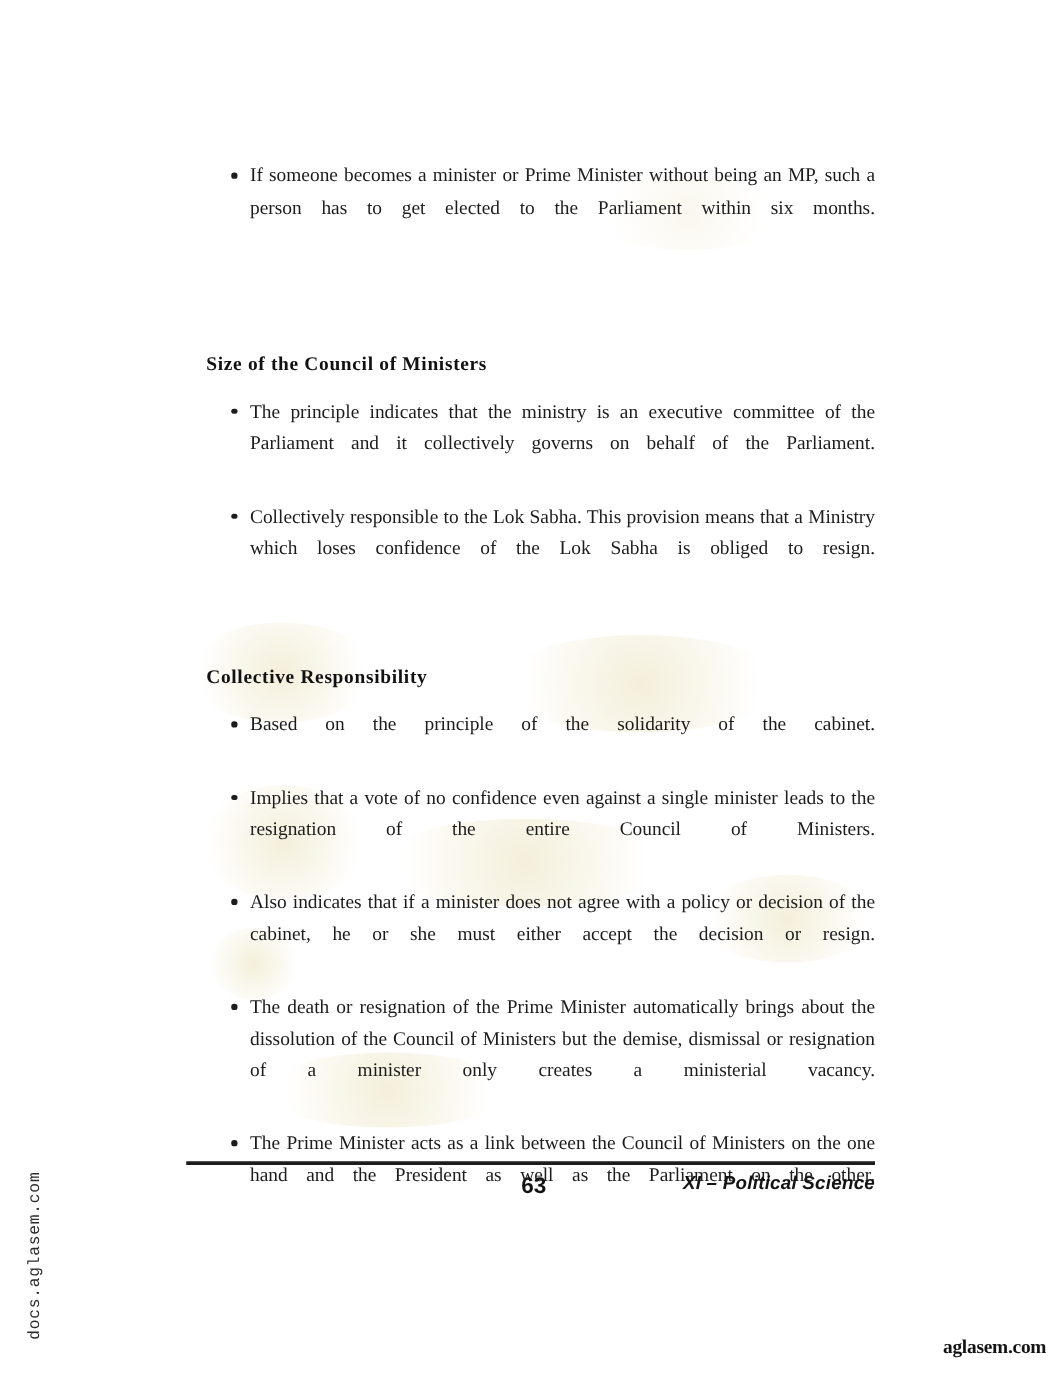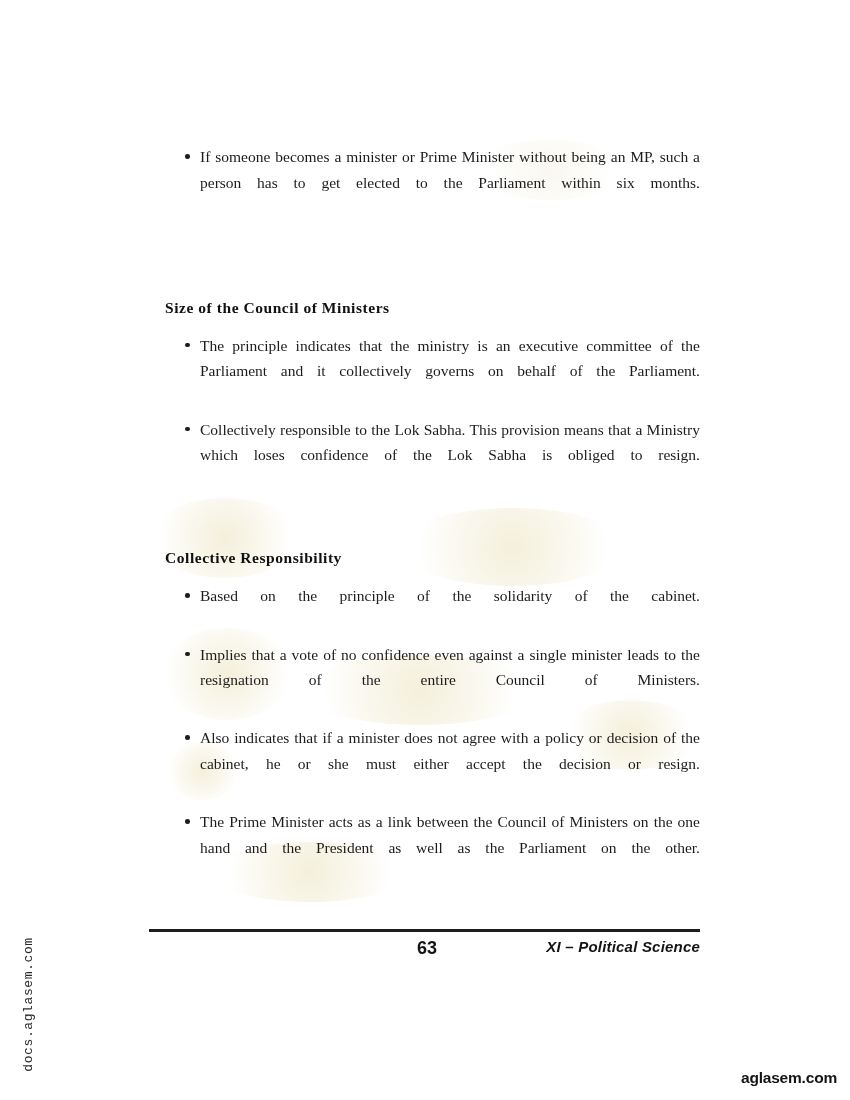--- a/index.html
+++ b/index.html
@@ -51,21 +51,21 @@
     margin: 16px;
   }
   .heading.h-size { padding-top: 62px; padding-bottom: 0; }
   .heading.h-collective { padding-top: 40px; padding-bottom: 0; }
 
   ul.bullets {
     list-style: none;
     margin: 0;
     padding: 0;
   }
-  ul.bullets.first { margin-top: 16px; }
+  ul.bullets.first { margin-top: 0; }
   ul.bullets.after-heading { margin-top: 14px; }
 
   li.bullet {
     position: relative;
     padding-left: 51px;
     margin-bottom: 7px;
     font-size: 15.5px;
     line-height: 25.6px;
     text-align: justify;
     color: #1c1c1c;
@@ -145,21 +145,21 @@
     letter-spacing: 0.6px;
     color: #2b2b2b;
     white-space: nowrap;
     text-align: center;
   }
 
   .brand-logo {
     position: absolute;
     right: 13px;
     bottom: 13px;
-    font-family: Liberation Sans, sans-serif;
+    font-family: Liberation Serif, serif;
     font-weight: bold;
     font-size: 15.5px;
     letter-spacing: -0.2px;
     color: #141414;
     white-space: nowrap;
   }
 </style>
 </head>
 <body>
 
@@ -206,20 +206,24 @@
       <li class="bullet">
         <span class="bullet-dot"></span>
         <span class="bullet-text">Implies that a vote of no confidence even against a single minister leads to the resignation of the entire Council of Ministers.</span>
       </li>
       <li class="bullet">
         <span class="bullet-dot"></span>
         <span class="bullet-text">Also indicates that if a minister does not agree with a policy or decision of the cabinet, he or she must either accept the decision or resign.</span>
       </li>
       <li class="bullet">
         <span class="bullet-dot"></span>
+        <span class="bullet-text">The death or resignation of the Prime Minister automatically brings about the dissolution of the Council of Ministers but the demise, dismissal or resignation of a minister only creates a ministerial vacancy.</span>
+      </li>
+      <li class="bullet">
+        <span class="bullet-dot"></span>
         <span class="bullet-text">The Prime Minister acts as a link between the Council of Ministers on the one hand and the President as well as the Parliament on the other.</span>
       </li>
 
     </ul>
 
   </div>
 
   <div class="footer-rule"></div>
 
   <div class="footer-row">

